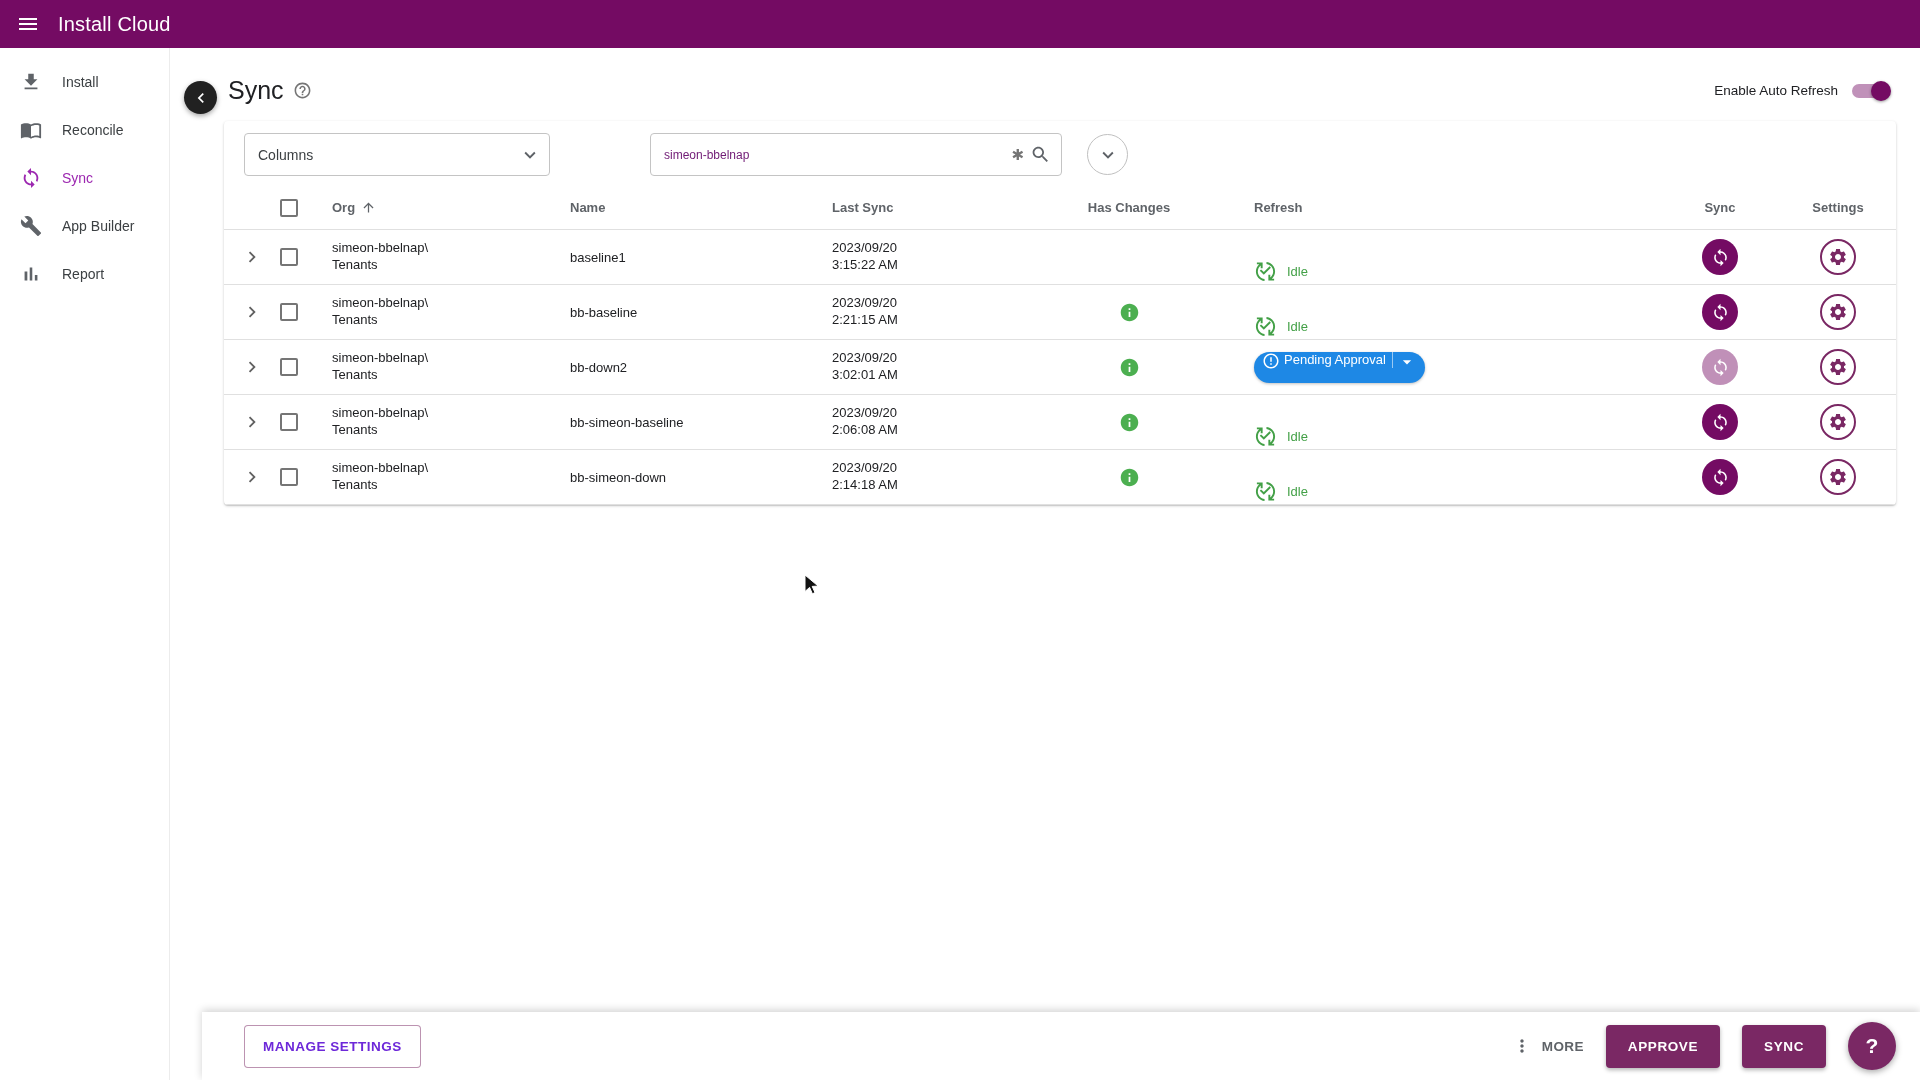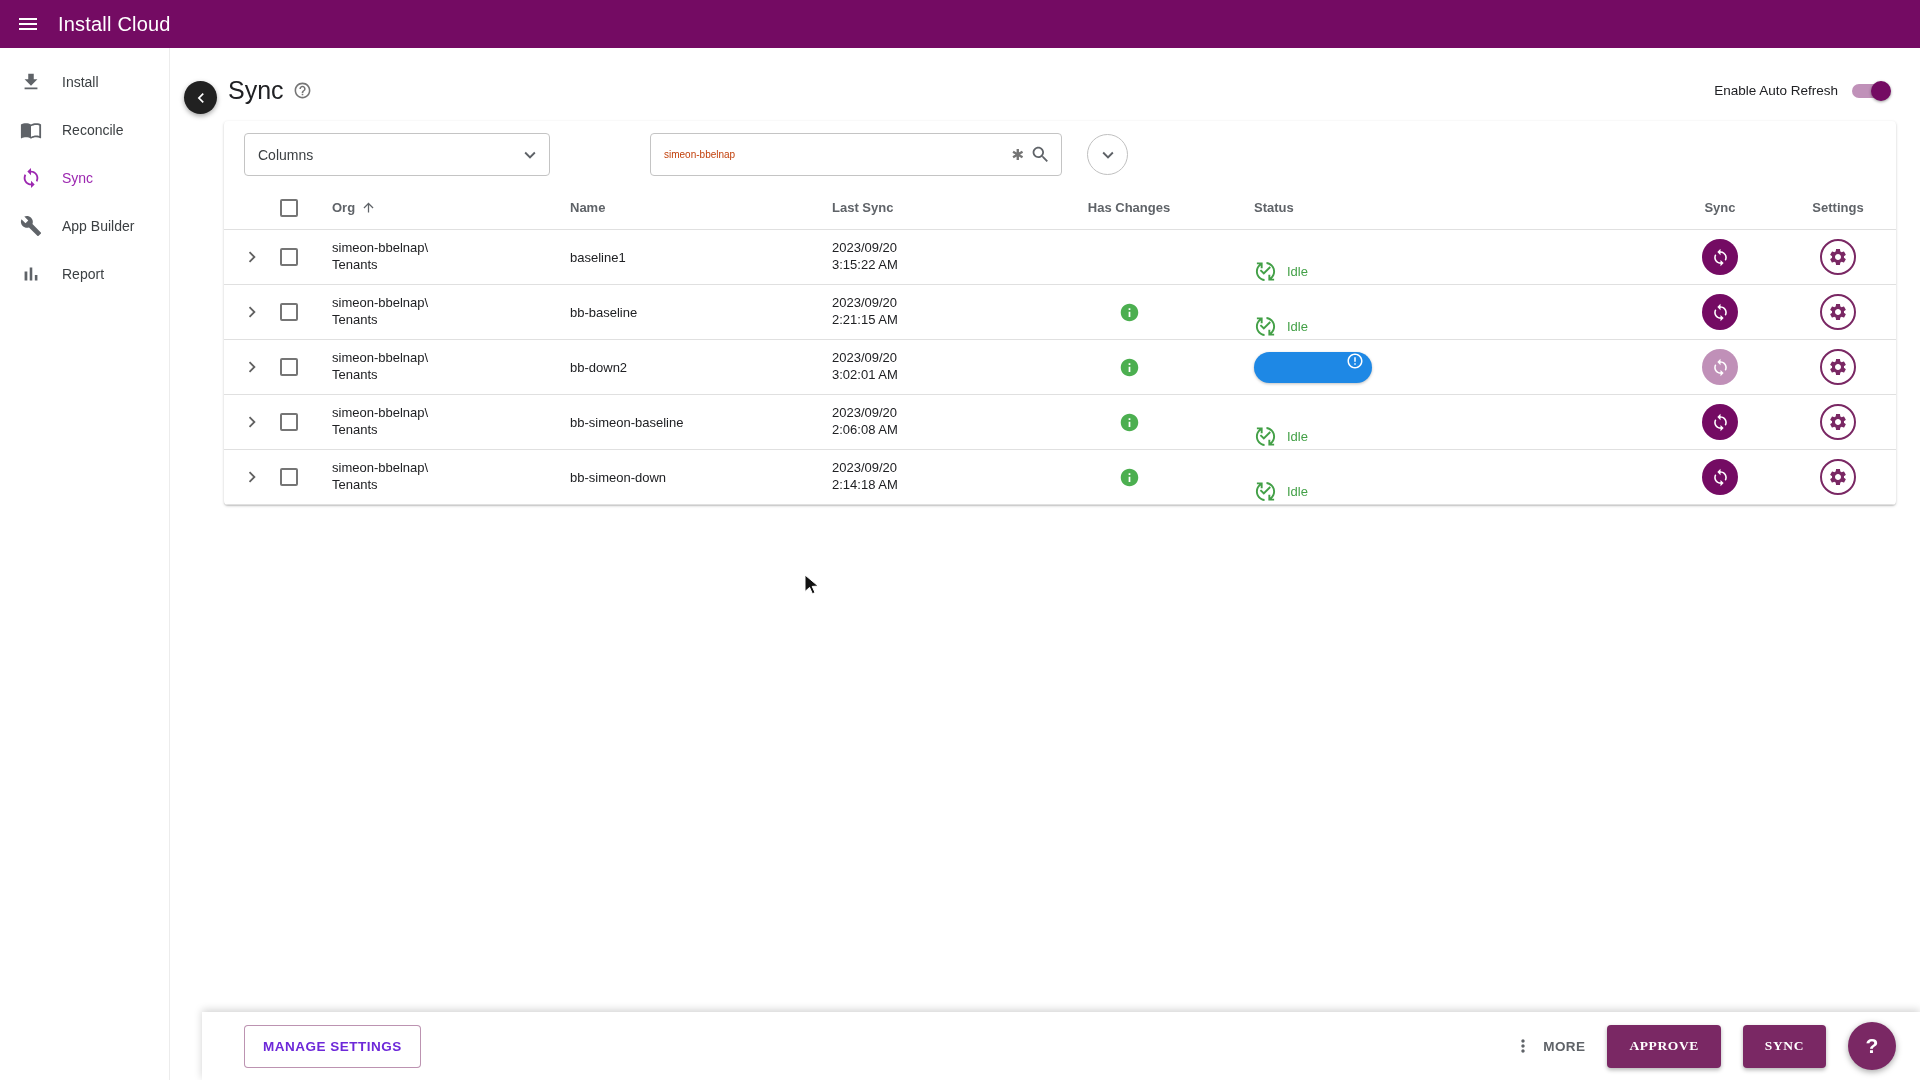--- a/index.html
+++ b/index.html
@@ -31,21 +31,21 @@
   .auto-refresh { margin-left:auto; display:flex; align-items:center; gap:14px; font-size:13.5px; color:#202124; }
   .switch { position:relative; width:36px; height:14px; border-radius:7px; background:rgba(116,11,99,.45); cursor:pointer; margin-right:8px; }
   .switch .thumb { position:absolute; right:-3px; top:-3px; width:20px; height:20px; border-radius:50%; background:#740B63; box-shadow:0 1px 3px rgba(0,0,0,.4); }
 
   
   .card { margin:16px 24px 0 22px; background:#fff; border-radius:4px; box-shadow:0 1px 3px rgba(0,0,0,.18), 0 1px 1px rgba(0,0,0,.1); overflow:hidden; }
   .filter-row { display:flex; align-items:center; padding:12px 20px 10px 20px; }
   .columns-select { width:306px; height:43px; border:1px solid #c4c4c4; border-radius:4px; display:flex; align-items:center; justify-content:space-between; padding:0 8px 0 13px; font-size:14px; color:#3c4043; cursor:pointer; background:#fff; }
   .columns-select .caret { color:#5f6368; }
   .search-box { width:412px; height:43px; margin-left:100px; border:1px solid #c4c4c4; border-radius:4px; display:flex; align-items:center; padding:0 10px 0 13px; gap:6px; background:#fff; }
-  .search-box input { border:none; outline:none; flex:1; font-size:10px; font-family:"Liberation Sans",sans-serif; color:#c2410c; background:transparent; }
+  .search-box input { border:none; outline:none; flex:1; font-size:12px; font-family:"Liberation Sans",sans-serif; color:#701a75; background:transparent; }
   .wildcard { color:#757575; font-size:15px; line-height:1; }
   .search-ic { color:#5f6368; }
   .expand-filters-btn { width:41px; height:41px; margin-left:25px; border-radius:50%; border:1px solid #c0c0c0; background:#fff; color:#5f6368; display:flex; align-items:center; justify-content:center; cursor:pointer; }
 
   .trow, .thead-row { display:flex; align-items:center; border-bottom:1px solid #e0e0e0; }
   .thead-row { height:44px; }
   .trow { height:55px; }
   .th { font-size:12.5px; font-weight:700; color:#5f6368; }
   .cell { display:flex; align-items:center; font-size:13px; }
   .c-expand { width:56px; justify-content:center; }
@@ -62,35 +62,35 @@
   .sort-wrap { display:flex; align-items:center; gap:6px; cursor:pointer; }
   .sort-arrow { color:#5f6368; }
 
   .checkbox { width:18px; height:18px; border:2px solid #757575; border-radius:2px; background:#fff; cursor:pointer; display:inline-block; }
   .expand-btn { background:none; border:none; color:#616161; cursor:pointer; width:30px; height:30px; display:flex; align-items:center; justify-content:center; }
 
   .info-ic { color:#4caf50; }
   .status-idle { display:flex; align-items:center; gap:10px; color:#43a047; font-size:13px;margin-top:28px; }
   .idle-ic { color:#43a047; }
 
-  .pending-pill { display:inline-flex; align-items:flex-end; gap:24px; background:#1e88e5; color:#fff; border:none; border-radius:16px; height:31px; padding:0 8px 0 8px; font-size:13px; font-family:"Liberation Sans",sans-serif; cursor:pointer; box-shadow:0 1px 3px rgba(0,0,0,.25);flex-direction:column; }
+  .pending-pill { display:inline-flex; align-items:flex-start; gap:4px; background:#1e88e5; color:#fff; border:none; border-radius:16px; height:31px; padding:0 8px 0 8px; font-size:13px; font-family:"Liberation Sans",sans-serif; cursor:pointer; box-shadow:0 1px 3px rgba(0,0,0,.25); }
   .pill-divider { width:1px; height:16px; background:rgba(255,255,255,.55); margin-left:2px; }
 
   .row-sync-btn { width:36px; height:36px; border-radius:50%; border:none; background:#740B63; color:#fff; display:flex; align-items:center; justify-content:center; cursor:pointer; }
   .row-sync-btn.disabled { opacity:.45; }
   .row-settings-btn { width:36px; height:36px; border-radius:50%; border:2px solid #7a2864; background:#fff; color:#7a2864; display:flex; align-items:center; justify-content:center; cursor:pointer; }
 
   .pagination { height:52px; display:flex; align-items:center; justify-content:flex-end; padding-right:58px; font-size:13px; color:#424242; }
 
   
   .bottom-bar { position:fixed; left:202px; right:0; bottom:0; height:68px; background:#fff; box-shadow:0 -2px 8px rgba(0,0,0,.18); display:flex; align-items:center; padding:0 24px 0 42px; z-index:20; }
   .btn-outlined { height:43px; padding:0 18px; border:1px solid rgba(122,40,100,.5); color:#6d28d9; background:#fff; border-radius:4px; font-size:13.5px; font-weight:700; letter-spacing:.5px; font-family:"Liberation Sans",sans-serif; cursor:pointer; }
   .bar-right { margin-left:auto; display:flex; align-items:center; gap:22px; }
   .more-btn { display:flex; align-items:center; gap:10px; background:none; border:none; color:#5f6368; font-size:13.5px; font-weight:700; letter-spacing:.4px; font-family:"Liberation Sans",sans-serif; cursor:pointer; }
-  .btn-contained { height:43px; padding:0 22px; border:none; background:#7a2864; color:#fff; border-radius:4px; font-size:13.5px; font-weight:700; letter-spacing:.6px; font-family:Liberation Serif, serif; cursor:pointer; box-shadow:0 2px 4px rgba(0,0,0,.3); }
+  .btn-contained { height:43px; padding:0 22px; border:none; background:#7a2864; color:#fff; border-radius:4px; font-size:13.5px; font-weight:700; letter-spacing:.6px; font-family:Liberation Sans, sans-serif; cursor:pointer; box-shadow:0 2px 4px rgba(0,0,0,.3); }
   .help-fab { width:48px; height:48px; border-radius:50%; border:none; background:#7a2864; color:#fff; font-size:21px; font-weight:700; display:flex; align-items:center; justify-content:center; cursor:pointer; box-shadow:0 2px 6px rgba(0,0,0,.35); font-family:"Liberation Sans",sans-serif; }
 
   .mouse-cursor { position:fixed; left:804px; top:574px; z-index:100; pointer-events:none; }
 </style>
 </head>
 <body>
 
 <header class="topbar">
   <button class="icon-btn">
     <span>
@@ -210,21 +210,21 @@
           <span class="sort-arrow">
               <svg width="15" height="15" viewBox="0 0 24 24" fill="currentColor">
                 <path d="M4 12l1.41 1.41L11 7.83V20h2V7.83l5.58 5.59L20 12l-8-8-8 8z"></path>
               </svg>
             </span>
         </span>
       </div>
       <div class="cell c-name th">Name</div>
       <div class="cell c-last th">Last Sync</div>
       <div class="cell c-changes th">Has Changes</div>
-      <div class="cell c-status th">Status</div>
+      <div class="cell c-status th">Refresh</div>
       <div class="cell c-sync th">Sync</div>
       <div class="cell c-settings th">Settings</div>
     </div>
 
     <div>
         <div class="trow">
     <div class="cell c-expand">
       <button class="expand-btn">
         <span>
                 <svg width="22" height="22" viewBox="0 0 24 24" fill="currentColor">

